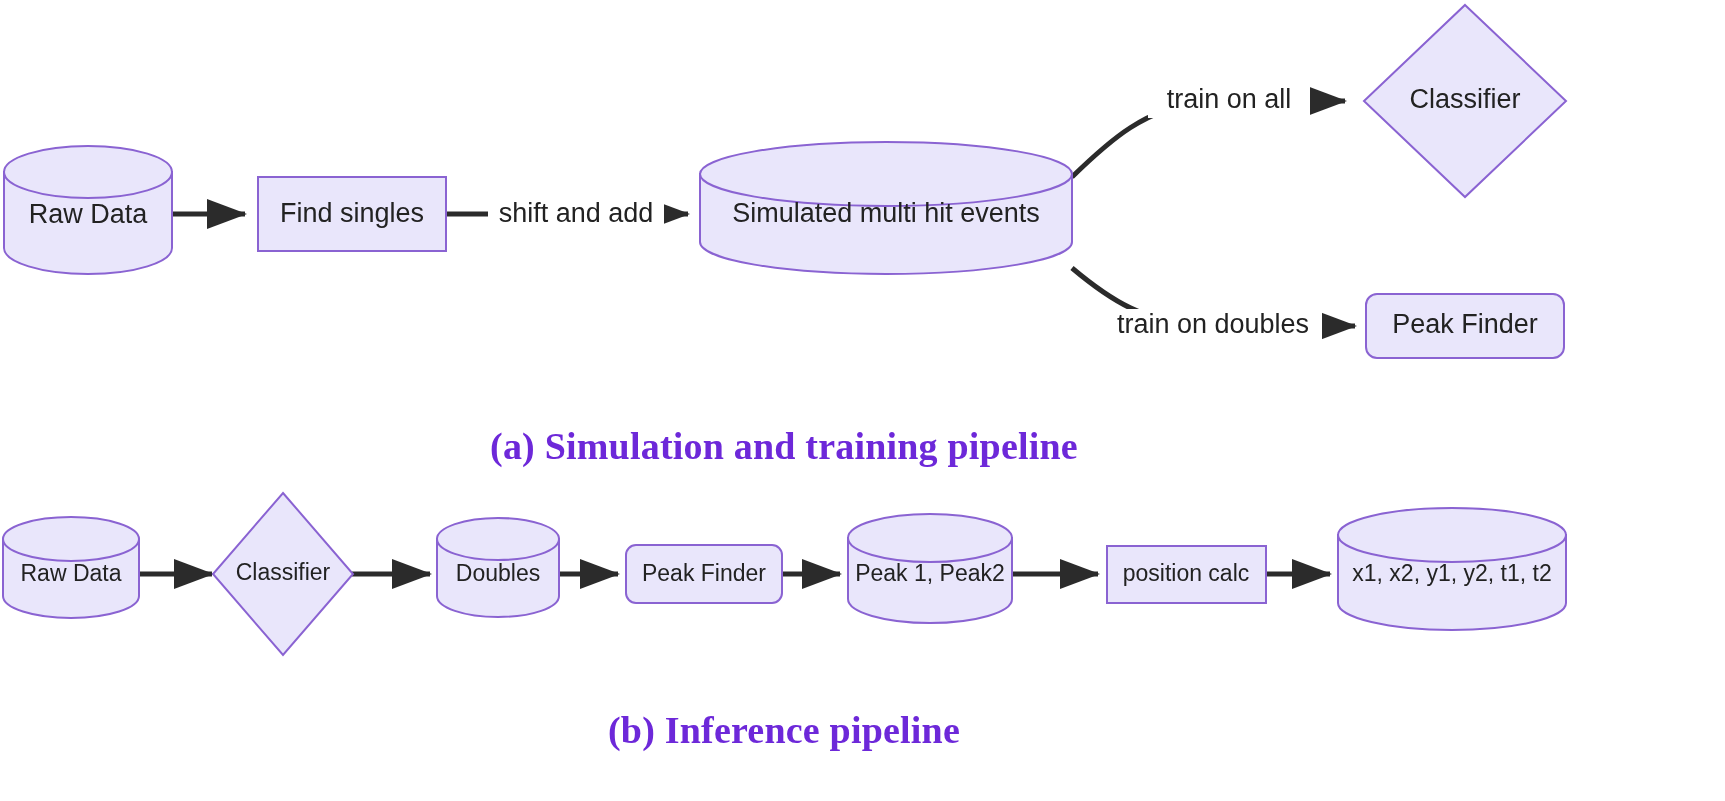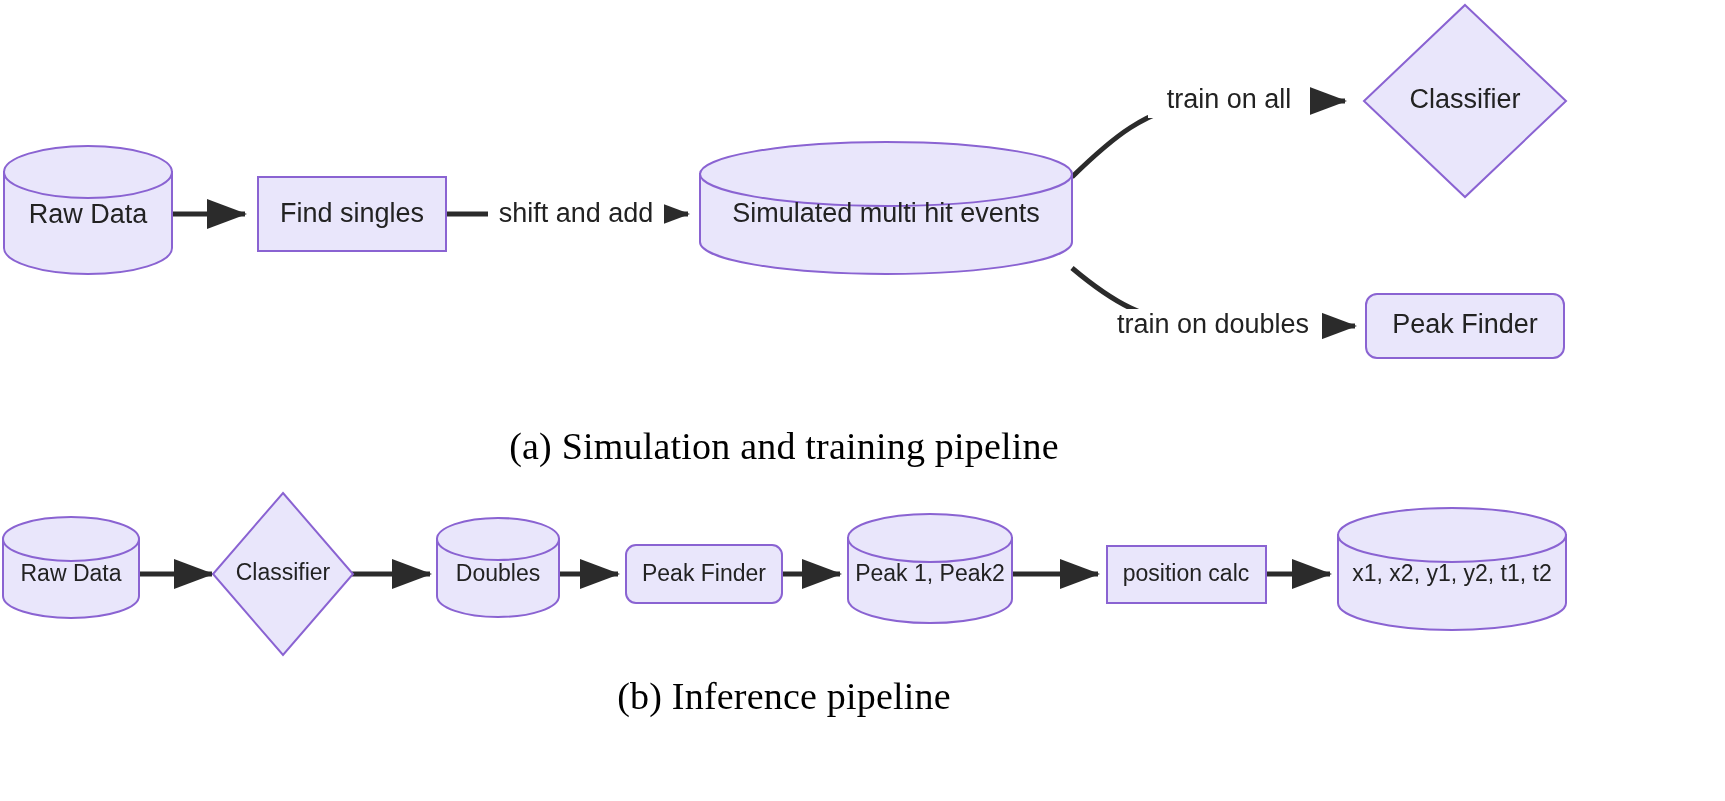--- a/index.html
+++ b/index.html
@@ -54,25 +54,26 @@
   .edge-label-bg {
     fill: #ffffff;
   }
   .caption {
     position: absolute;
     left: 0;
     width: 1568px;
     text-align: center;
     font-family: "Liberation Serif", serif;
     font-size: 38px;
-    color: #000000;
+    color: #6d28d9;
     letter-spacing: 0.2px;
+    font-weight: bold;
   }
   #caption-a { top: 424px; }
-  #caption-b { top: 674px; }
+  #caption-b { top: 708px; }
 </style>
 </head>
 <body>
 
 <div id="page">
 
   <svg class="diagram-layer" viewBox="0 0 1725 801" xmlns="http://www.w3.org/2000/svg">
     <defs>
       <marker id="arrowhead" markerWidth="9" markerHeight="9" refX="7.6" refY="3.4" orient="auto" markerUnits="strokeWidth">
         <path d="M0,0.4 L8,3.4 L0,6.4 z" fill="#2b2b2b"></path>

